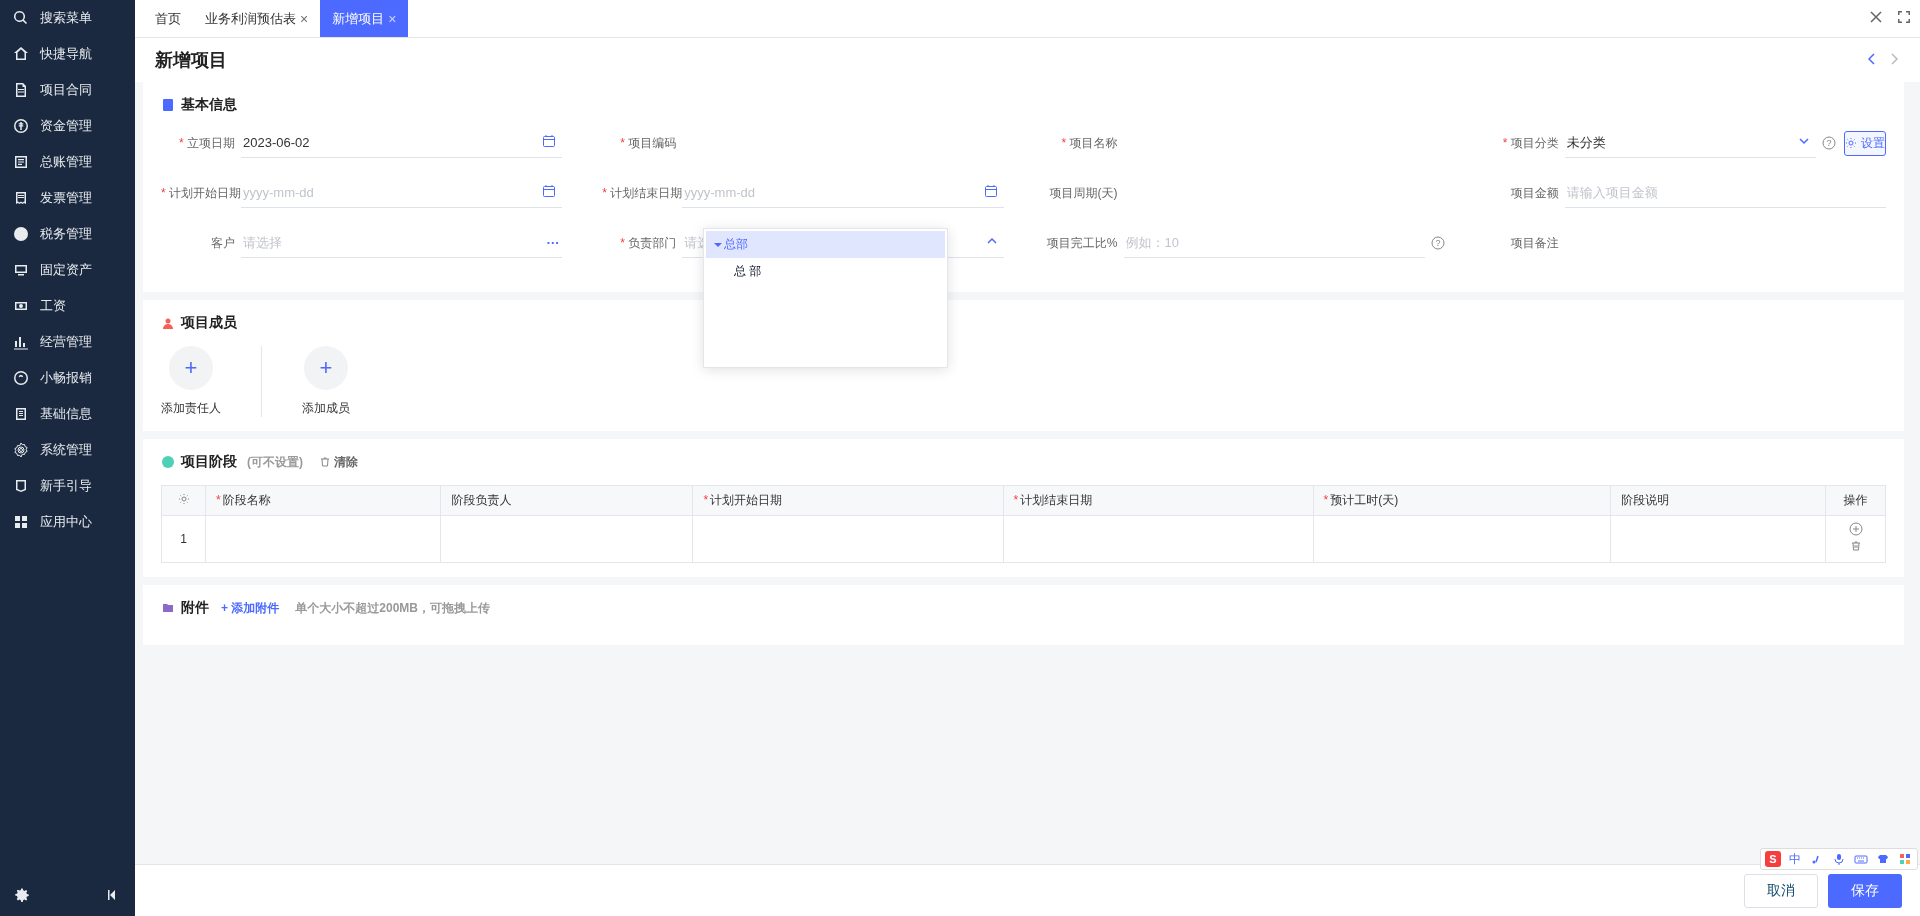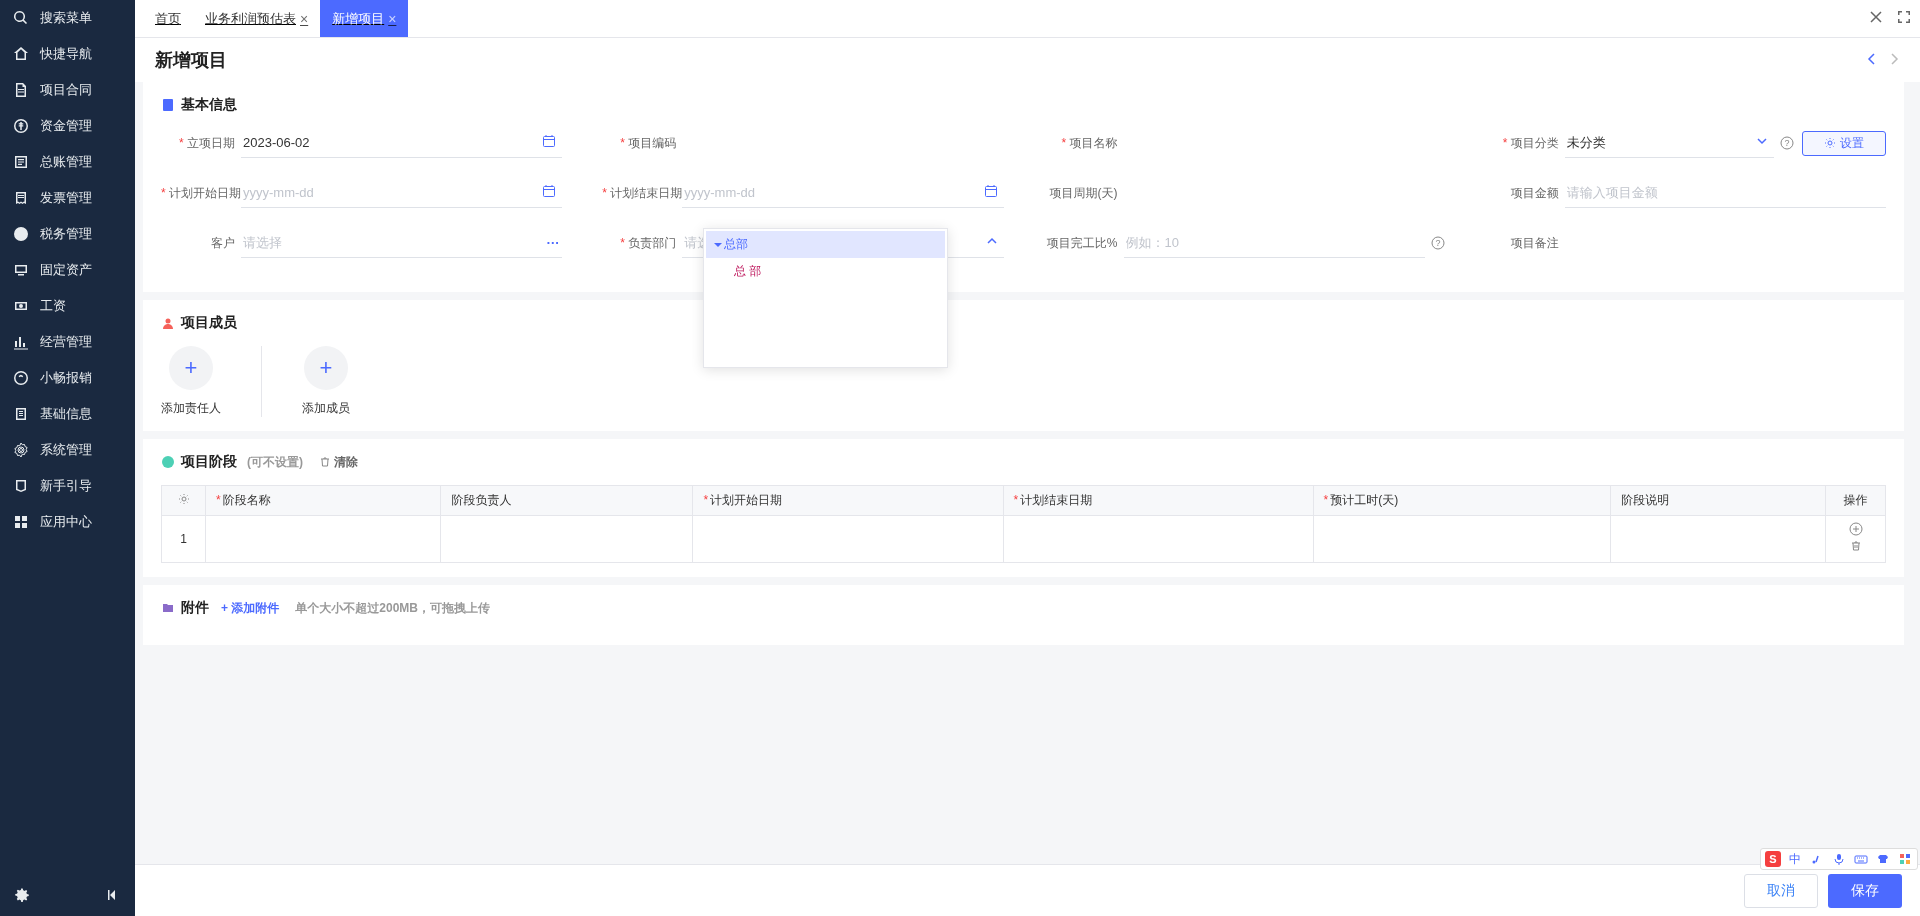--- a/index.html
+++ b/index.html
@@ -12,21 +12,21 @@
 .side-item .icon { width: 18px; height: 18px; display: flex; align-items: center; justify-content: center; }
 .side-item .icon svg { fill: #e8ecef; }
 .side-spacer { flex: 1; }
 .side-bottom { display: flex; justify-content: space-between; padding: 10px 14px; }
 .side-bottom svg { fill: #e8ecef; cursor: pointer; }
 
 
 .main { flex: 1; display: flex; flex-direction: column; background: #fff; }
 
 
-.tabs { display: flex; align-items: center; height: 38px; border-bottom: 1px solid #e5e6eb; padding-left: 8px; position: relative; text-decoration: underline; }
+.tabs { display: flex; align-items: center; height: 38px; border-bottom: 1px solid #e5e6eb; padding-left: 8px; position: relative; }
 .tab { padding: 0 12px; height: 100%; display: flex; align-items: center; font-size: 13px; color: #333; cursor: pointer; gap: 4px; }
 .tab.active { background: #4c6aff; color: #fff; }
 .tab .close { font-size: 14px; opacity: 0.7; }
 .tabs-right { position: absolute; right: 8px; display: flex; gap: 12px; align-items: center; }
 .tabs-right svg { fill: #666; cursor: pointer; }
 
 
 .page-head { display: flex; align-items: center; justify-content: space-between; padding: 10px 20px; }
 .page-title { font-size: 18px; font-weight: 600; color: #222; }
 .page-nav { display: flex; gap: 10px; }
@@ -49,21 +49,21 @@
 .form-label.req::before { content: "* "; color: #f53f3f; }
 .form-control { flex: 1; display: flex; align-items: center; border-bottom: 1px solid #dfe2e8; height: 30px; padding: 0 2px; }
 .form-control input { border: none; outline: none; width: 100%; font-size: 13px; color: #333; background: transparent; }
 .form-control input::placeholder { color: #c0c4cc; }
 .form-control .suffix { color: #4c6aff; cursor: pointer; padding: 0 4px; }
 .form-control .suffix svg { fill: #4c6aff; }
 .form-control .dots { color: #4c6aff; letter-spacing: 1px; font-weight: bold; }
 .help-icon { width: 14px; height: 14px; margin-left: 6px; }
 .help-icon svg { fill: #888; }
 
-.settings-btn { border: 1px solid #4c6aff; color: #4c6aff; background: #f4f6ff; padding: 3px 21px; border-radius: 3px; font-size: 12px; cursor: pointer; display: inline-flex; align-items: center; gap: 4px; margin-left: 8px; }
+.settings-btn { border: 1px solid #4c6aff; color: #4c6aff; background: #f4f6ff; padding: 3px 0; border-radius: 3px; font-size: 12px; cursor: pointer; display: inline-flex; align-items: center; gap: 4px; margin-left: 8px; }
 .settings-btn svg { fill: #4c6aff; }
 
 
 .member-row { display: flex; gap: 40px; }
 .member-add { display: flex; flex-direction: column; align-items: center; gap: 10px; }
 .add-circle { width: 44px; height: 44px; border-radius: 50%; background: #f2f3f5; display: flex; align-items: center; justify-content: center; cursor: pointer; color: #4c6aff; font-size: 22px; }
 .member-add .lbl { font-size: 12px; color: #333; }
 .member-sep { width: 1px; background: #e5e6eb; }
 
 
@@ -79,29 +79,29 @@
 .gear-th { text-align: center !important; width: 44px; }
 .gear-th svg { fill: #888; }
 
 
 .attach-add { color: #4c6aff; font-size: 12px; cursor: pointer; margin-left: 6px; }
 .attach-hint { font-size: 12px; color: #999; margin-left: 10px; }
 
 
 .footer { height: 52px; border-top: 1px solid #e5e6eb; display: flex; align-items: center; justify-content: flex-end; padding: 0 18px; gap: 10px; }
 .btn { padding: 7px 22px; border-radius: 3px; font-size: 14px; cursor: pointer; border: 1px solid transparent; }
-.btn-default { background: #fff; border-color: #dcdfe6; color: #3b82f6; }
+.btn-default { background: #fff; border-color: #dcdfe6; color: #0c4a6e; }
 .btn-primary { background: #4c6aff; color: #fff; }
 
 
 .dropdown-pop { position: absolute; top: 228px; left: 703px; width: 245px; height: 140px; background: #fff; box-shadow: 0 2px 12px rgba(0,0,0,0.12); border: 1px solid #e5e6eb; z-index: 100; padding: 2px; }
 .dd-item { padding: 5px 10px; font-size: 12px; cursor: pointer; display: flex; align-items: center; gap: 4px; }
 .dd-item.selected { background: #e1e6ff; color: #4c6aff; }
 .dd-item .caret { width: 0; height: 0; border-top: 4px solid transparent; border-bottom: 4px solid transparent; border-left: 4px solid #4c6aff; transform: rotate(90deg); }
-.dd-item.child { padding-left: 28px; color: #be185d; text-align: center; }
+.dd-item.child { padding-left: 28px; color: #0f172a; text-align: center; }
 
 
 .ime-bar { position: fixed; right: 2px; bottom: 46px; display: flex; gap: 6px; align-items: center; background: #fff; padding: 2px 4px; border: 1px solid #ddd; border-radius: 3px; }
 .ime-bar .ime-ico { width: 16px; height: 16px; display: flex; align-items: center; justify-content: center; }
 </style>
 </head>
 <body>
 
 <div class="app">
   <aside class="sidebar">

